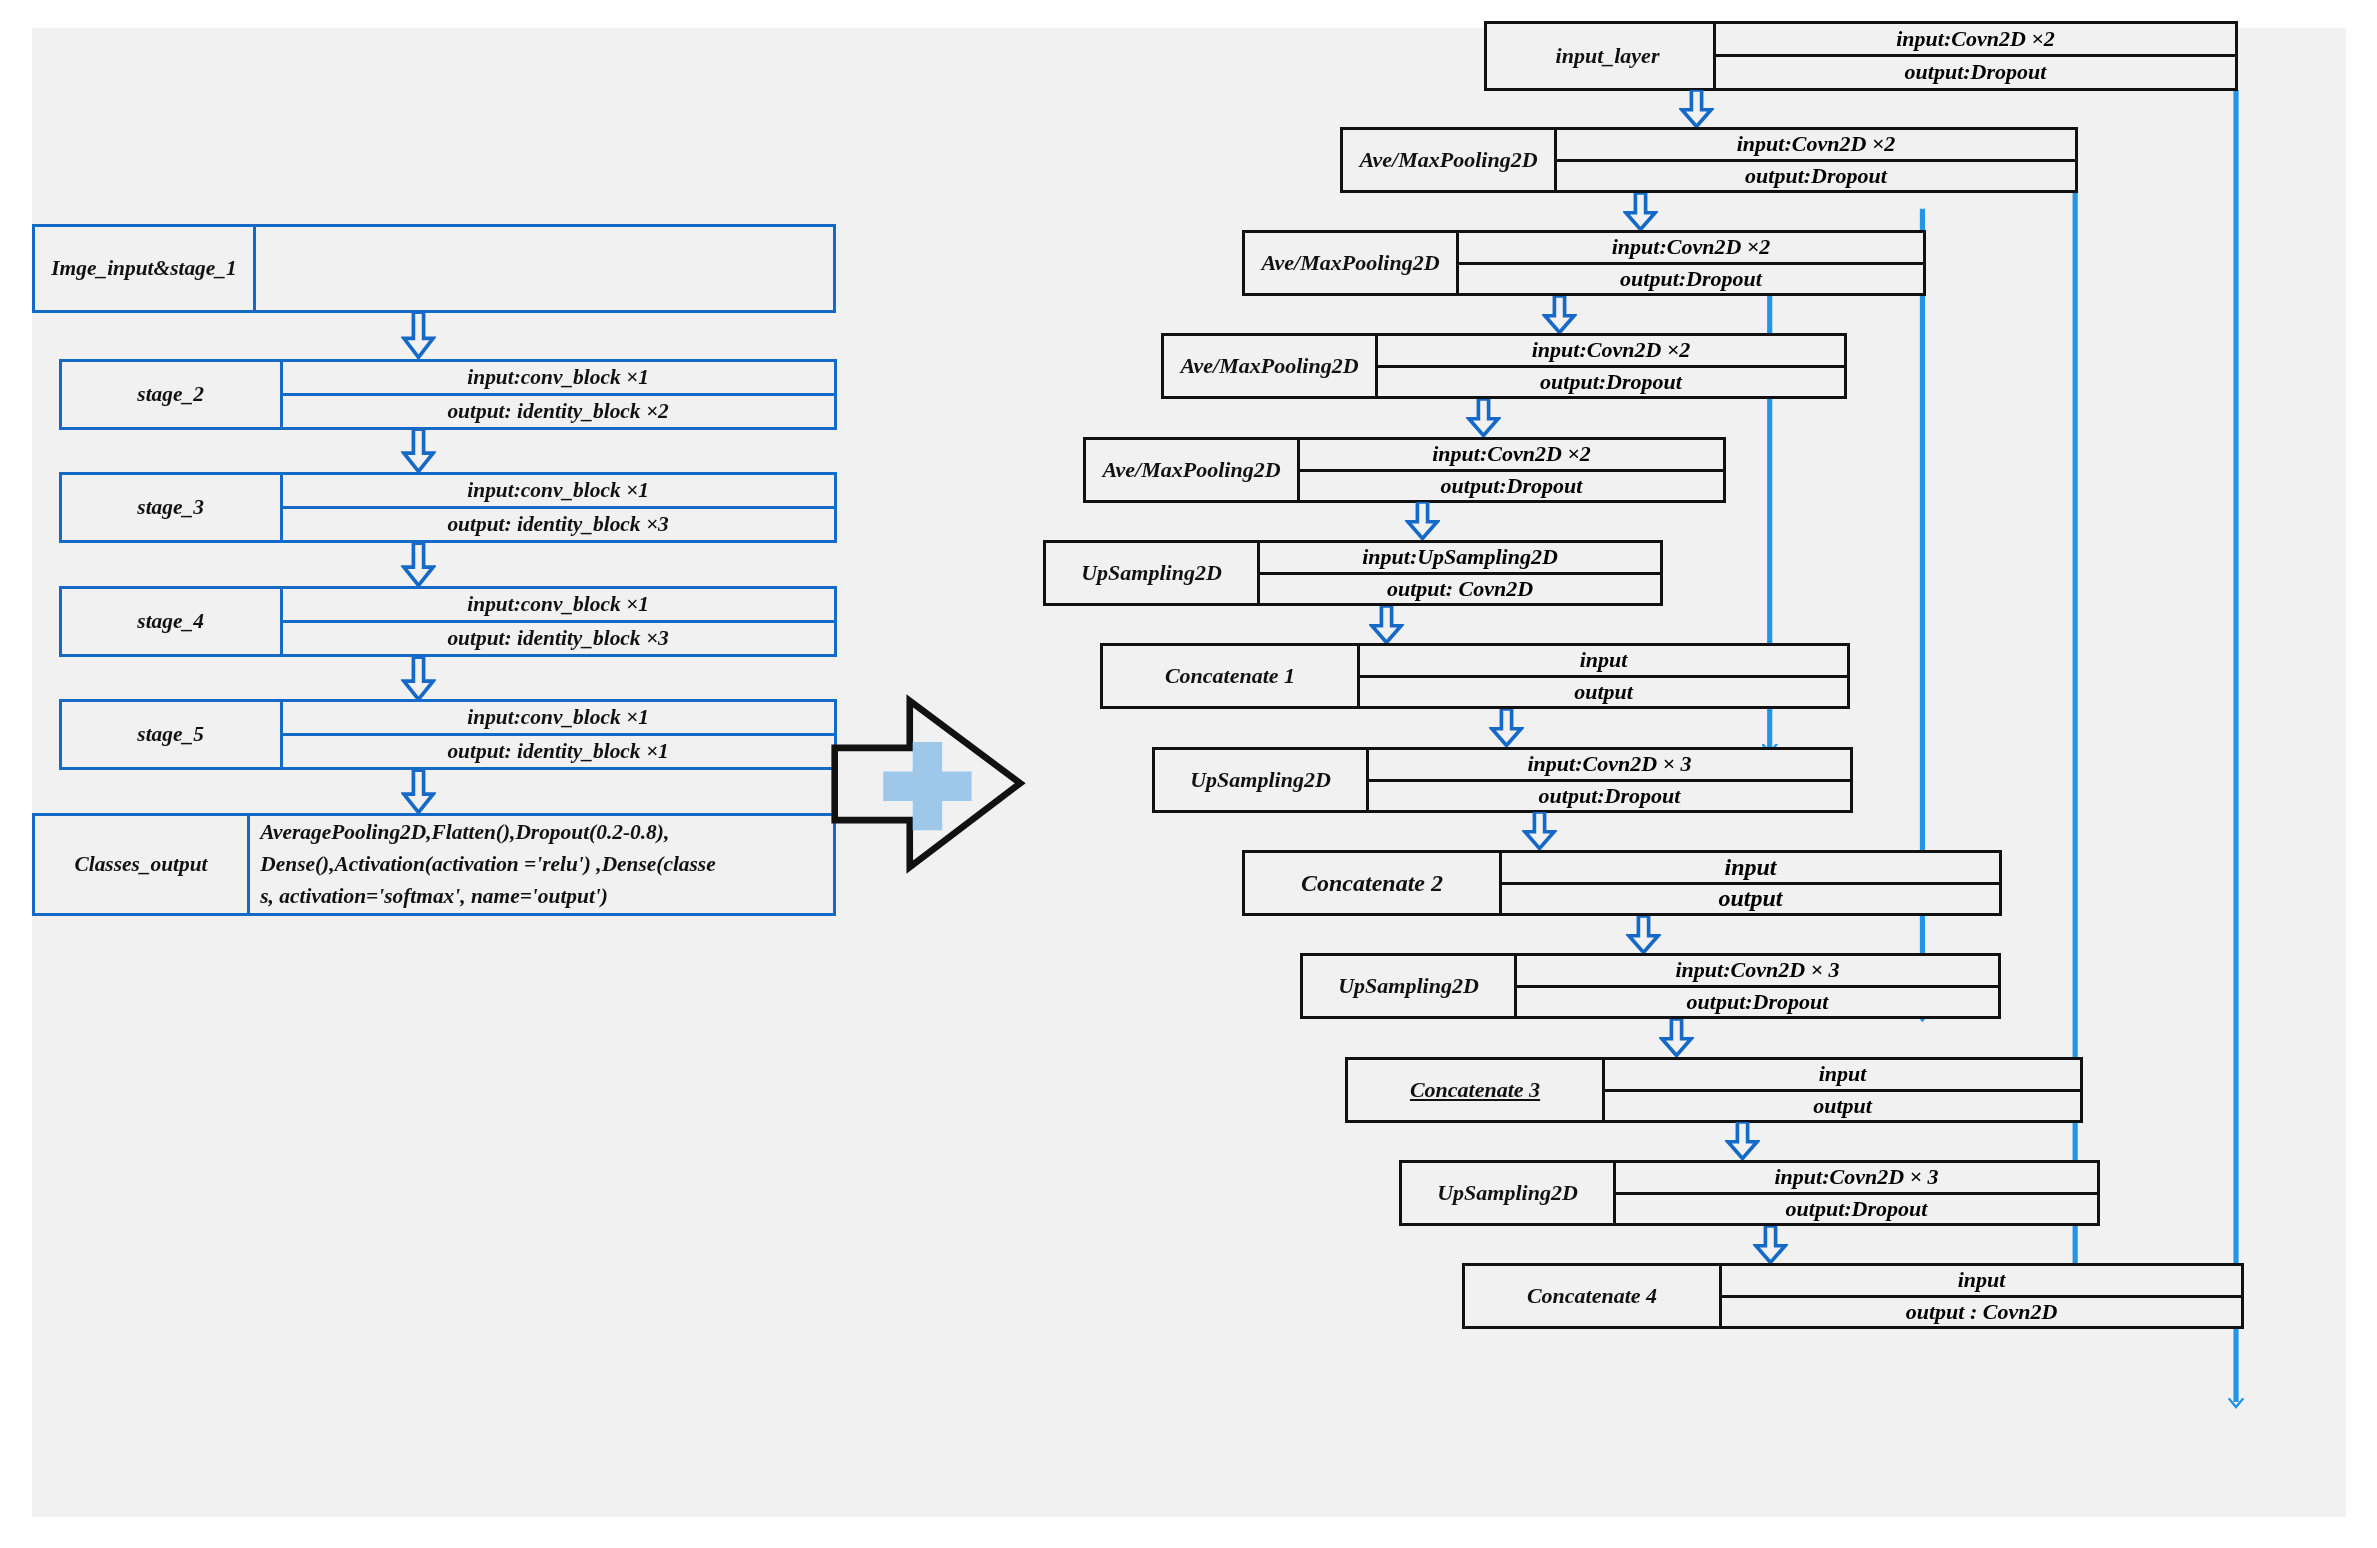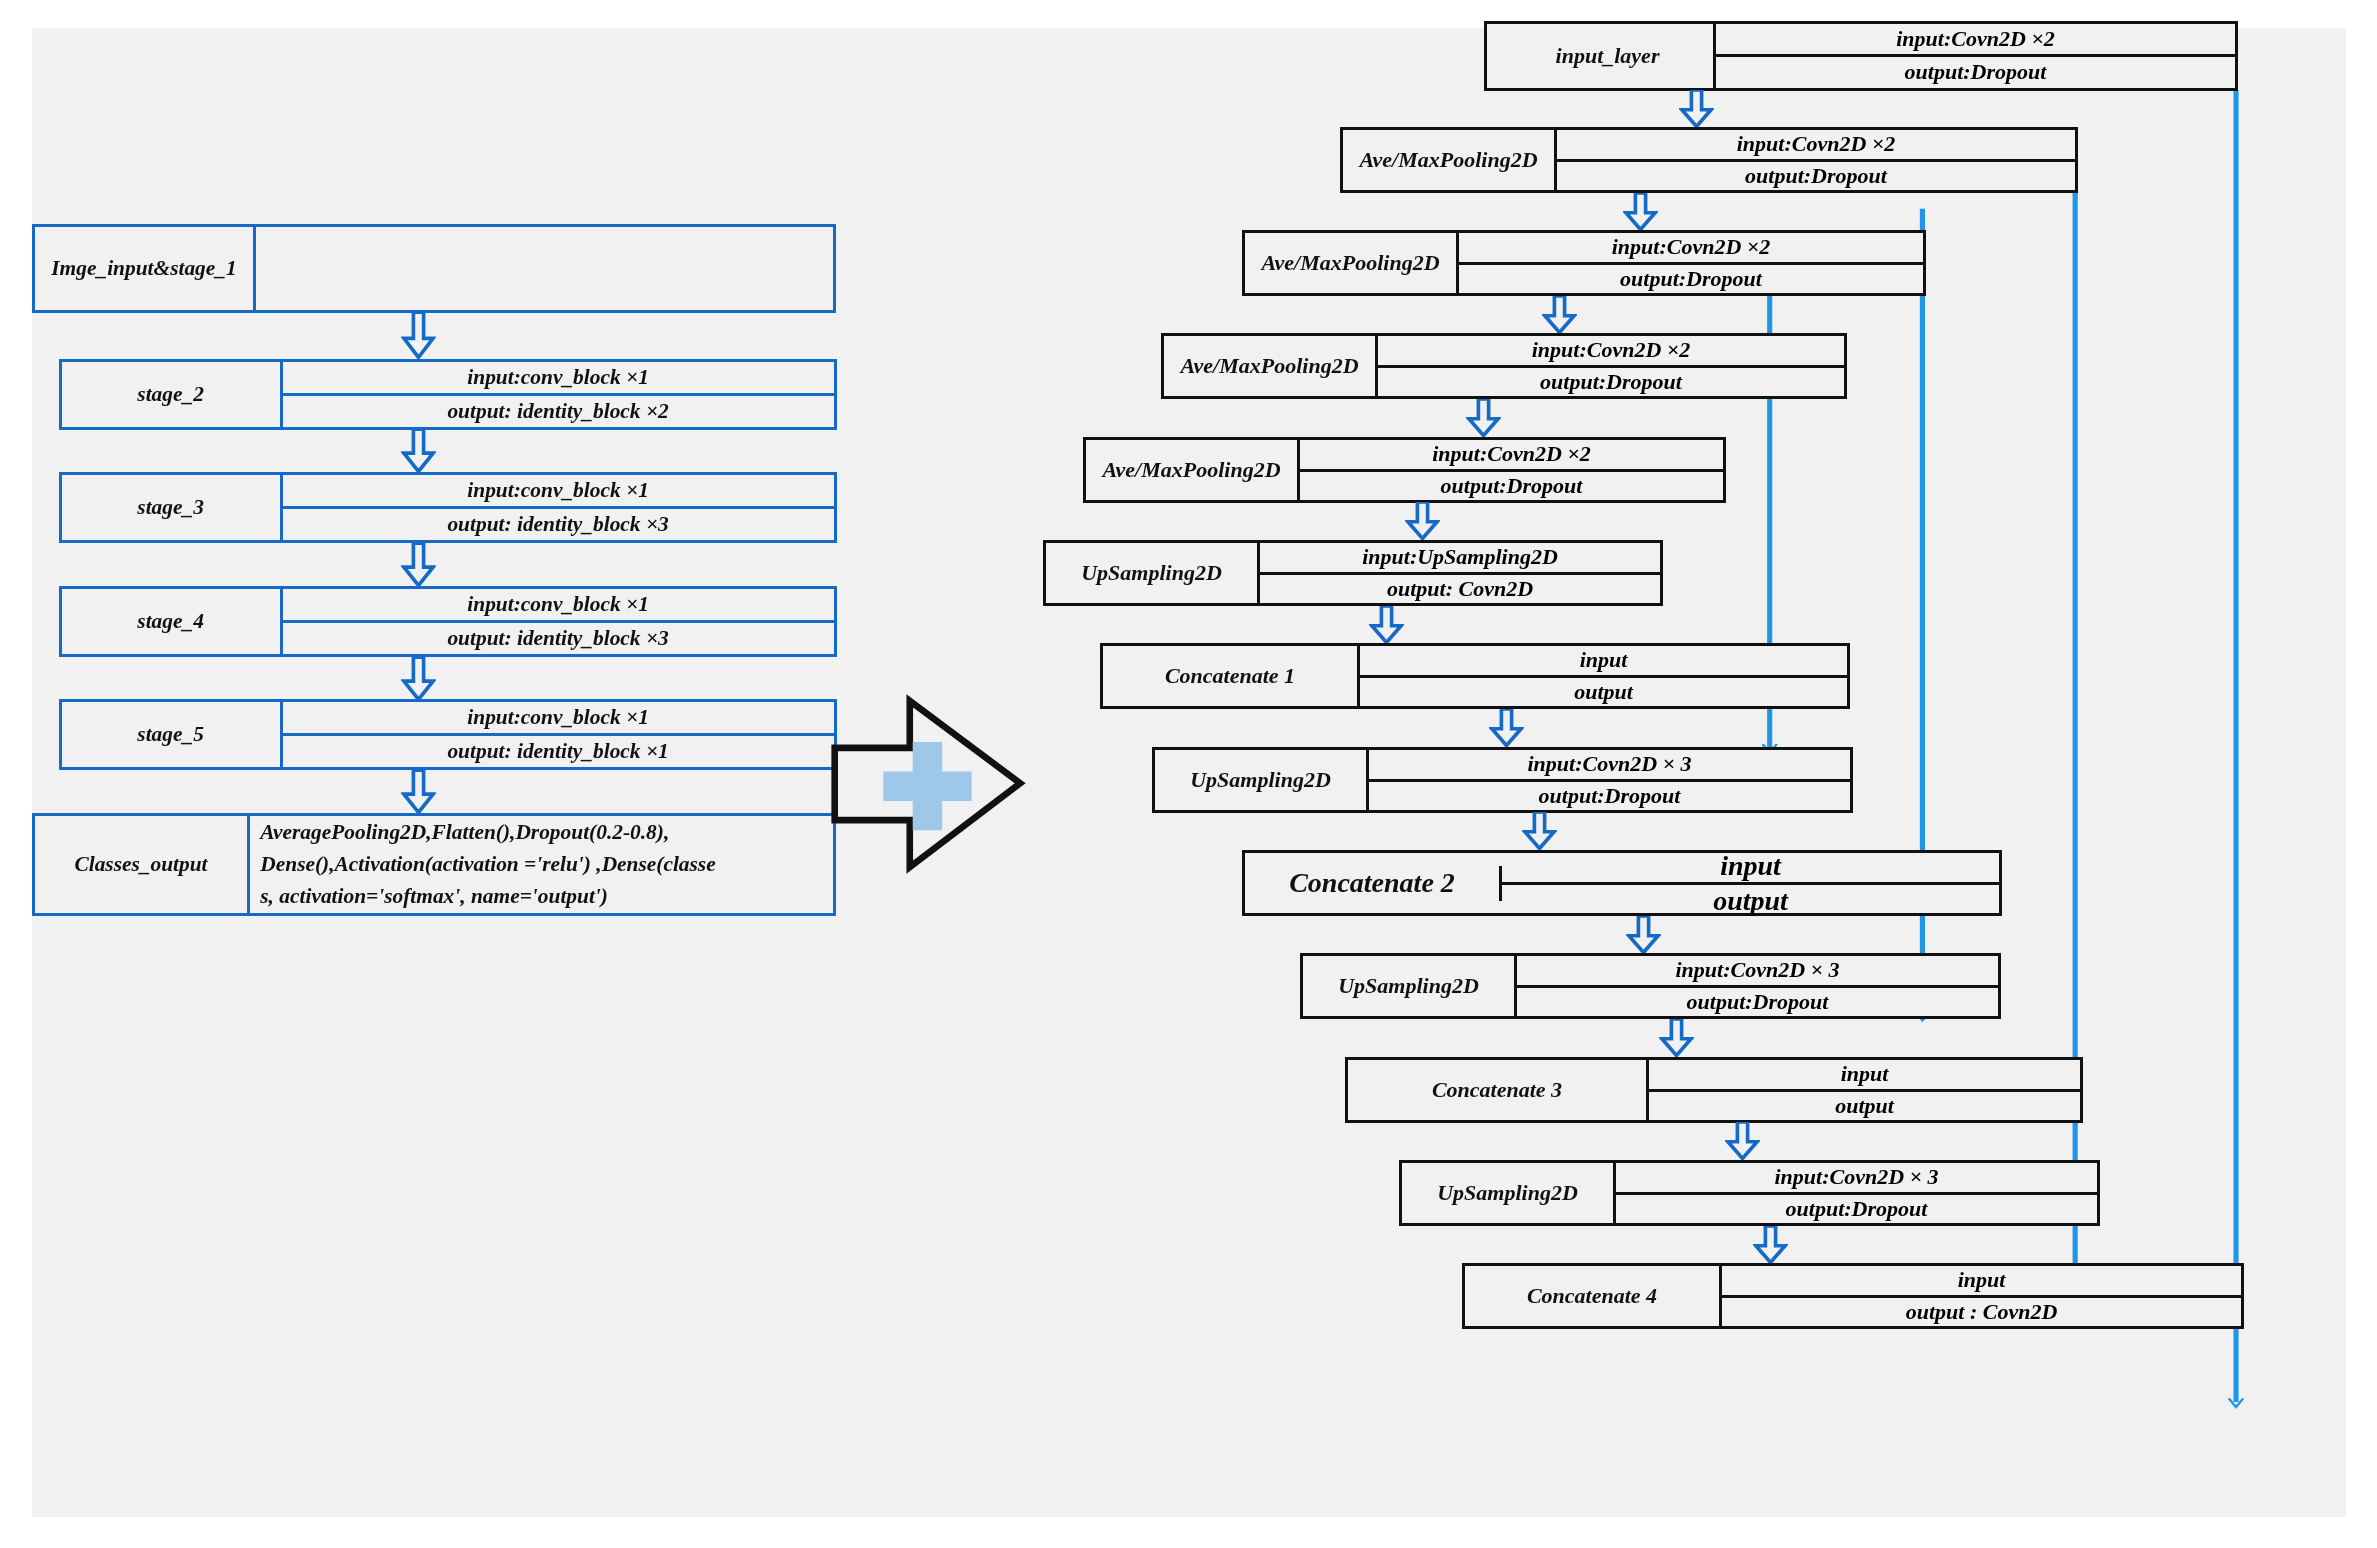--- a/index.html
+++ b/index.html
@@ -237,21 +237,21 @@
       <div class="r">input:Covn2D × 3</div>
       <div class="r">output:Dropout</div>
     </div>
   </div>
   <div class="oarrow" style="left:1490px;top:784px;width:35px;height:38px;">
     <svg width="35" height="38" viewBox="0 0 48 52">
         <path d="M17,0 L31,0 L31,27 L44,27 L24,50 L4,27 L17,27 Z" fill="#f1f1f1" stroke="#1569c7" stroke-width="5"></path>
       </svg>
   </div>
 
-  <div class="node blk" style="left:1210px;top:822px;width:760px;height:66px;font-size:28px;align-items:center;">
+  <div class="node blk" style="left:1210px;top:822px;width:760px;height:66px;font-size:24px;">
     <div class="title" style="width:257px;">Concatenate 2</div>
     <div class="rows">
       <div class="r">input</div>
       <div class="r">output</div>
     </div>
   </div>
   <div class="oarrow" style="left:1594px;top:888px;width:35px;height:38px;">
     <svg width="35" height="38" viewBox="0 0 48 52">
         <path d="M17,0 L31,0 L31,27 L44,27 L24,50 L4,27 L17,27 Z" fill="#f1f1f1" stroke="#1569c7" stroke-width="5"></path>
       </svg>
@@ -264,21 +264,21 @@
       <div class="r">output:Dropout</div>
     </div>
   </div>
   <div class="oarrow" style="left:1627px;top:991px;width:35px;height:38px;">
     <svg width="35" height="38" viewBox="0 0 48 52">
         <path d="M17,0 L31,0 L31,27 L44,27 L24,50 L4,27 L17,27 Z" fill="#f1f1f1" stroke="#1569c7" stroke-width="5"></path>
       </svg>
   </div>
 
   <div class="node blk" style="left:1313px;top:1029px;width:738px;height:66px;font-size:22px;">
-    <div class="title" style="width:301px;">Concatenate 3</div>
+    <div class="title" style="width:257px;text-decoration:underline;">Concatenate 3</div>
     <div class="rows">
       <div class="r">input</div>
       <div class="r">output</div>
     </div>
   </div>
   <div class="oarrow" style="left:1693px;top:1094px;width:35px;height:38px;">
     <svg width="35" height="38" viewBox="0 0 48 52">
         <path d="M17,0 L31,0 L31,27 L44,27 L24,50 L4,27 L17,27 Z" fill="#f1f1f1" stroke="#1569c7" stroke-width="5"></path>
       </svg>
   </div>

